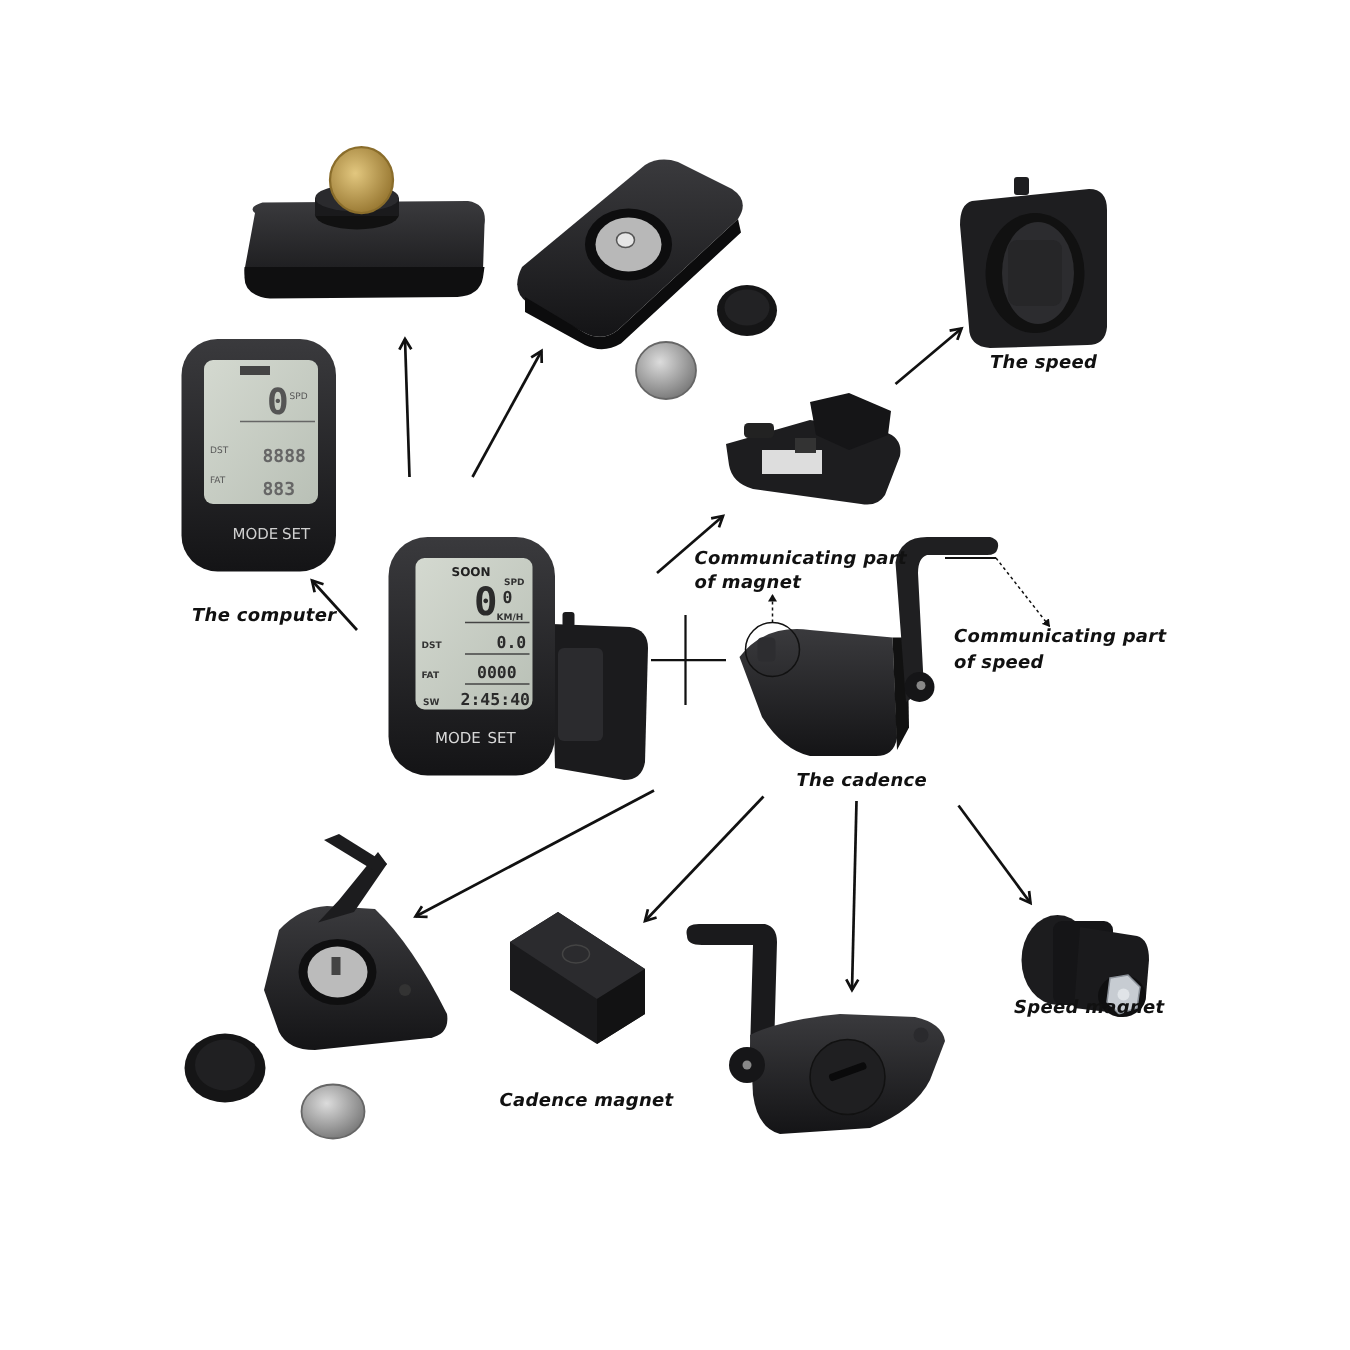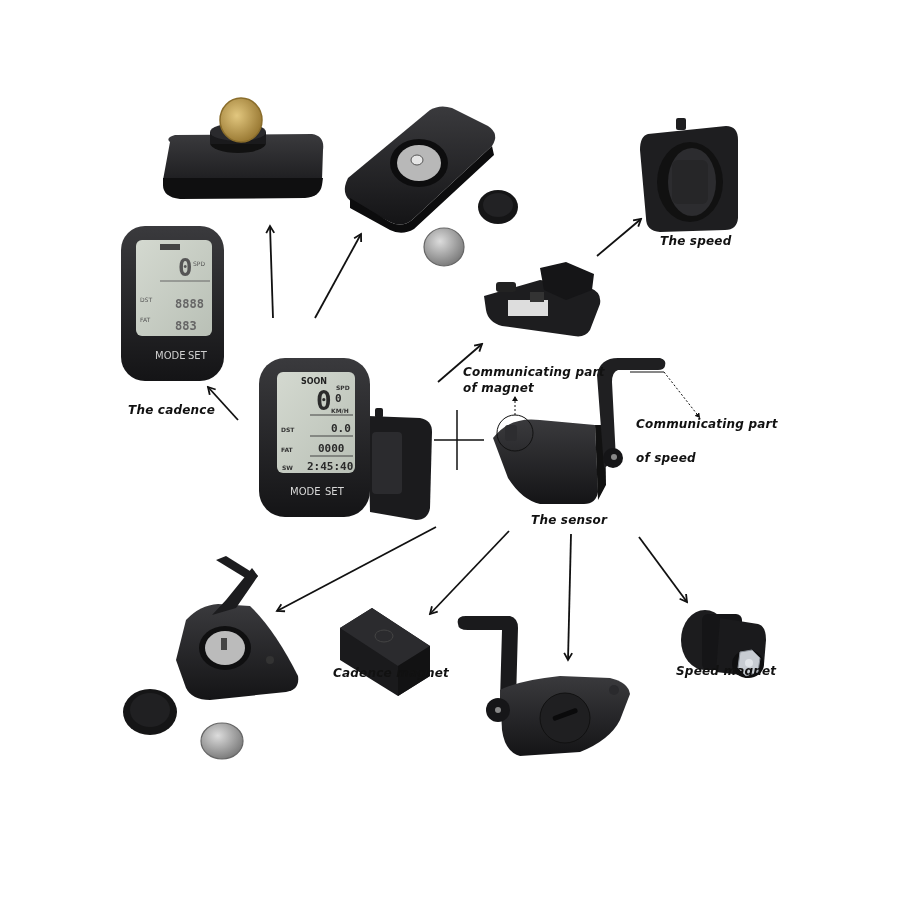--- a/index.html
+++ b/index.html
@@ -181,22 +181,22 @@
   </g>
 
   <g stroke="#111" stroke-width="1" fill="none">
     <line x1="515" y1="415" x2="515" y2="396" stroke-dasharray="2,2" marker-end="url(#ahs)"></line>
     <line x1="630" y1="372" x2="664" y2="372" stroke-width="1.2"></line>
     <line x1="664" y1="372" x2="700" y2="418" stroke-dasharray="2,2" marker-end="url(#ahs)"></line>
   </g>
 </svg>
 
 
-<div class="lbl" style="left:128px; top:403px;">The cadence</div>
+<div class="lbl" style="left:128px; top:403px;">The computer</div>
 <div class="lbl" style="left:660px; top:234px;">The speed</div>
 <div class="lbl" style="left:463px; top:365px;">Communicating part</div>
 <div class="lbl" style="left:463px; top:381px;">of magnet</div>
 <div class="lbl" style="left:636px; top:417px;">Communicating part</div>
-<div class="lbl" style="left:636px; top:451px;text-align:right;">of speed</div>
-<div class="lbl" style="left:531px; top:513px;">The sensor</div>
-<div class="lbl" style="left:333px; top:666px;">Cadence magnet</div>
+<div class="lbl" style="left:636px; top:434px;text-align:right;">of speed</div>
+<div class="lbl" style="left:531px; top:513px;">The cadence</div>
+<div class="lbl" style="left:333px; top:726px;">Cadence magnet</div>
 <div class="lbl" style="left:676px; top:664px;text-align:center;">Speed magnet</div>
 </div>
 
 </body></html>

